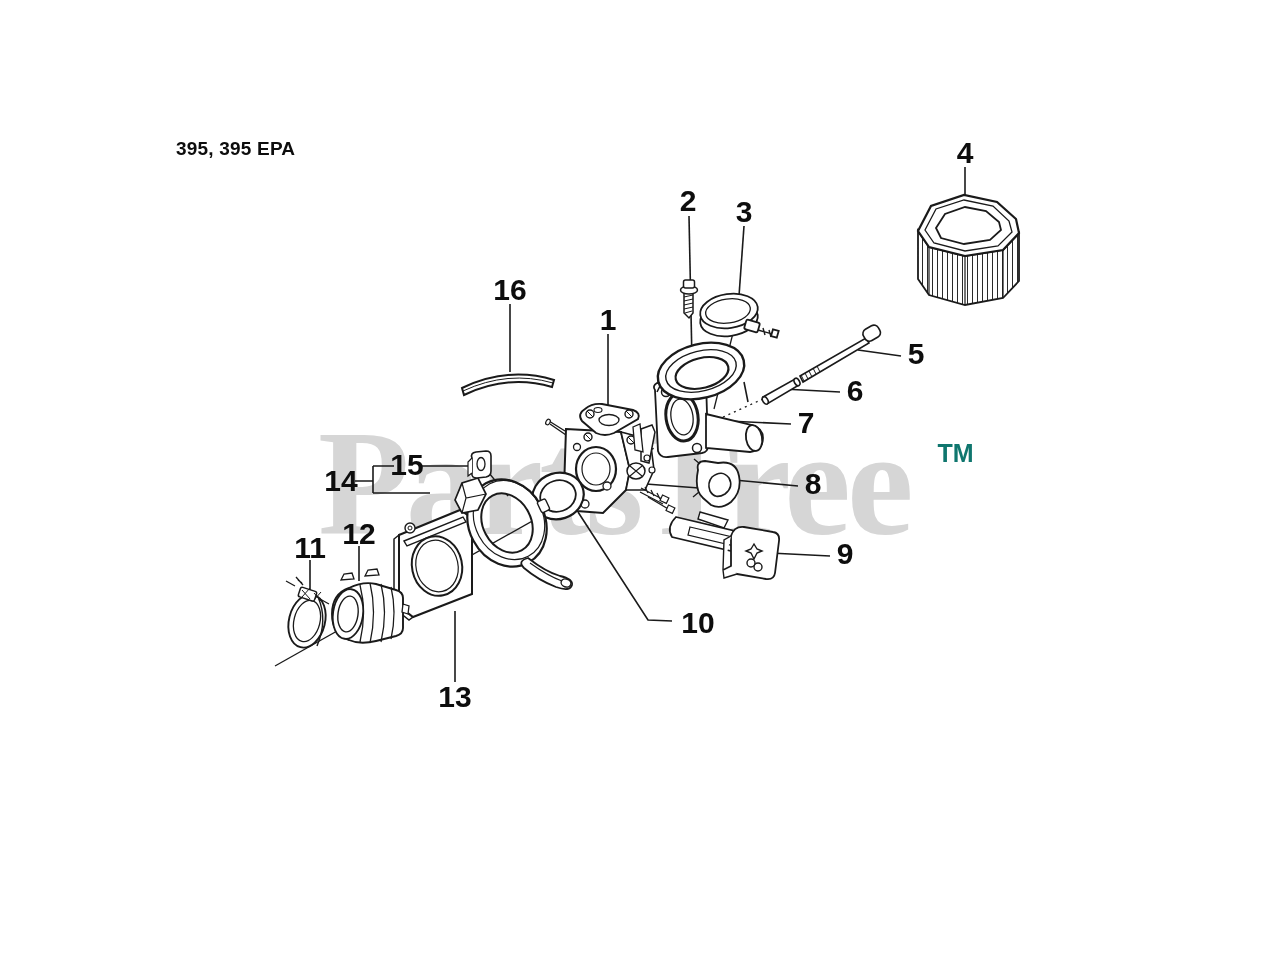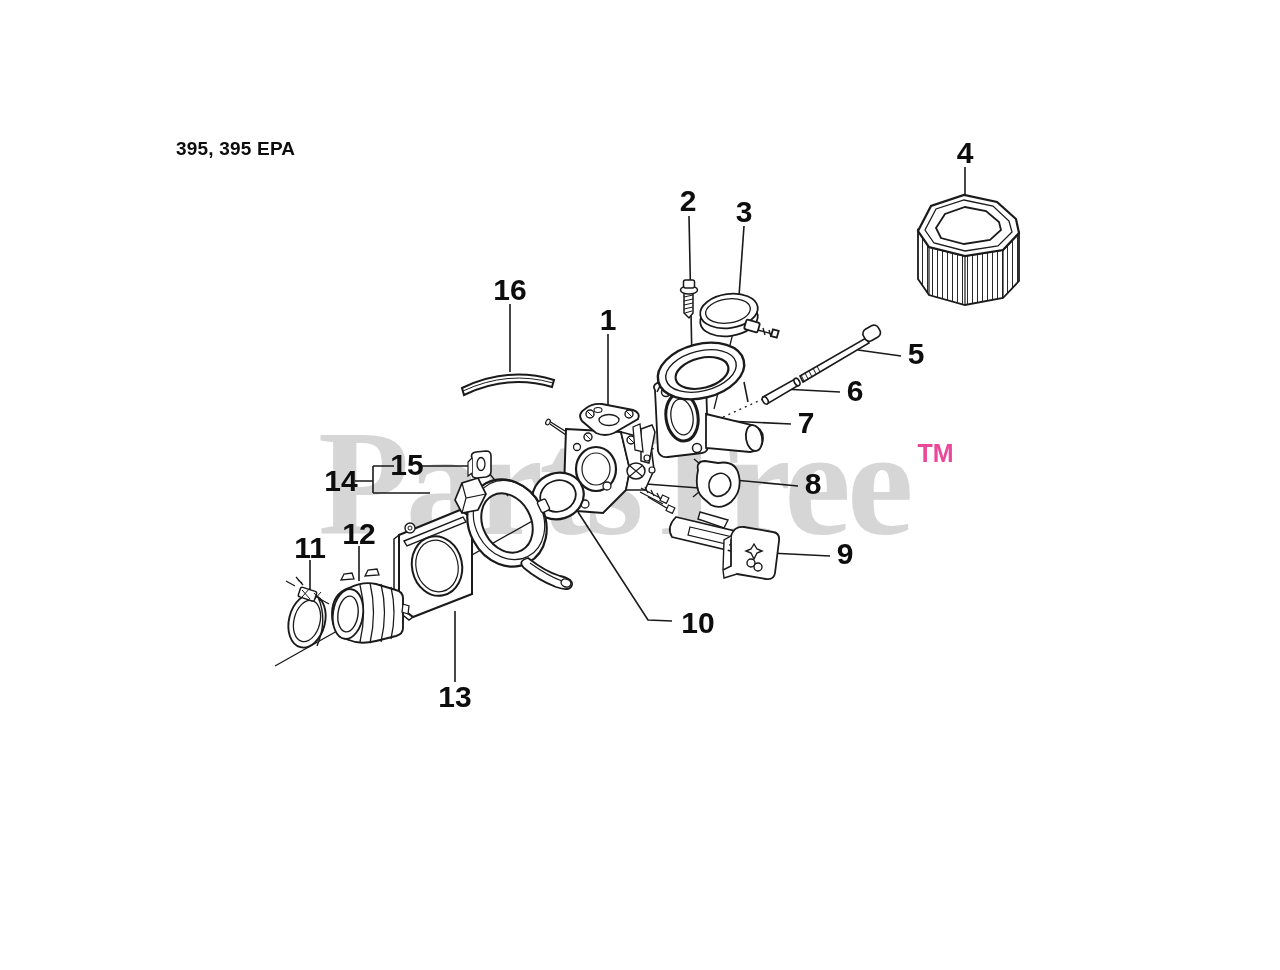--- a/index.html
+++ b/index.html
@@ -13,22 +13,22 @@
     font-weight:bold;font-size:19px;line-height:22px;letter-spacing:.2px;
     white-space:pre;z-index:2;
   }
   .watermark{
     position:absolute;left:318px;top:408px;z-index:0;
     color:#d6d6d6;font-family:"Liberation Serif",serif;font-weight:bold;
     font-size:150px;line-height:150px;letter-spacing:-4px;white-space:nowrap;
     user-select:none;
   }
   .watermark .tm{
-    font-size:25px;letter-spacing:0;position:relative;top:-72px;left:8px;
-    font-family:"Liberation Sans",sans-serif;font-weight:bold;color:#ec4899;
+    font-size:25px;letter-spacing:0;position:relative;top:-72px;left:28px;
+    font-family:"Liberation Sans",sans-serif;font-weight:bold;color:#0f766e;
   }
   svg.diagram{position:absolute;left:0;top:0;z-index:1;}
   .callout{font-family:"Liberation Sans",sans-serif;font-weight:bold;font-size:30px;fill:#0d0d0d;}
 </style>
 </head>
 <body>
 
 <div class="page">
 
   <div class="header">

